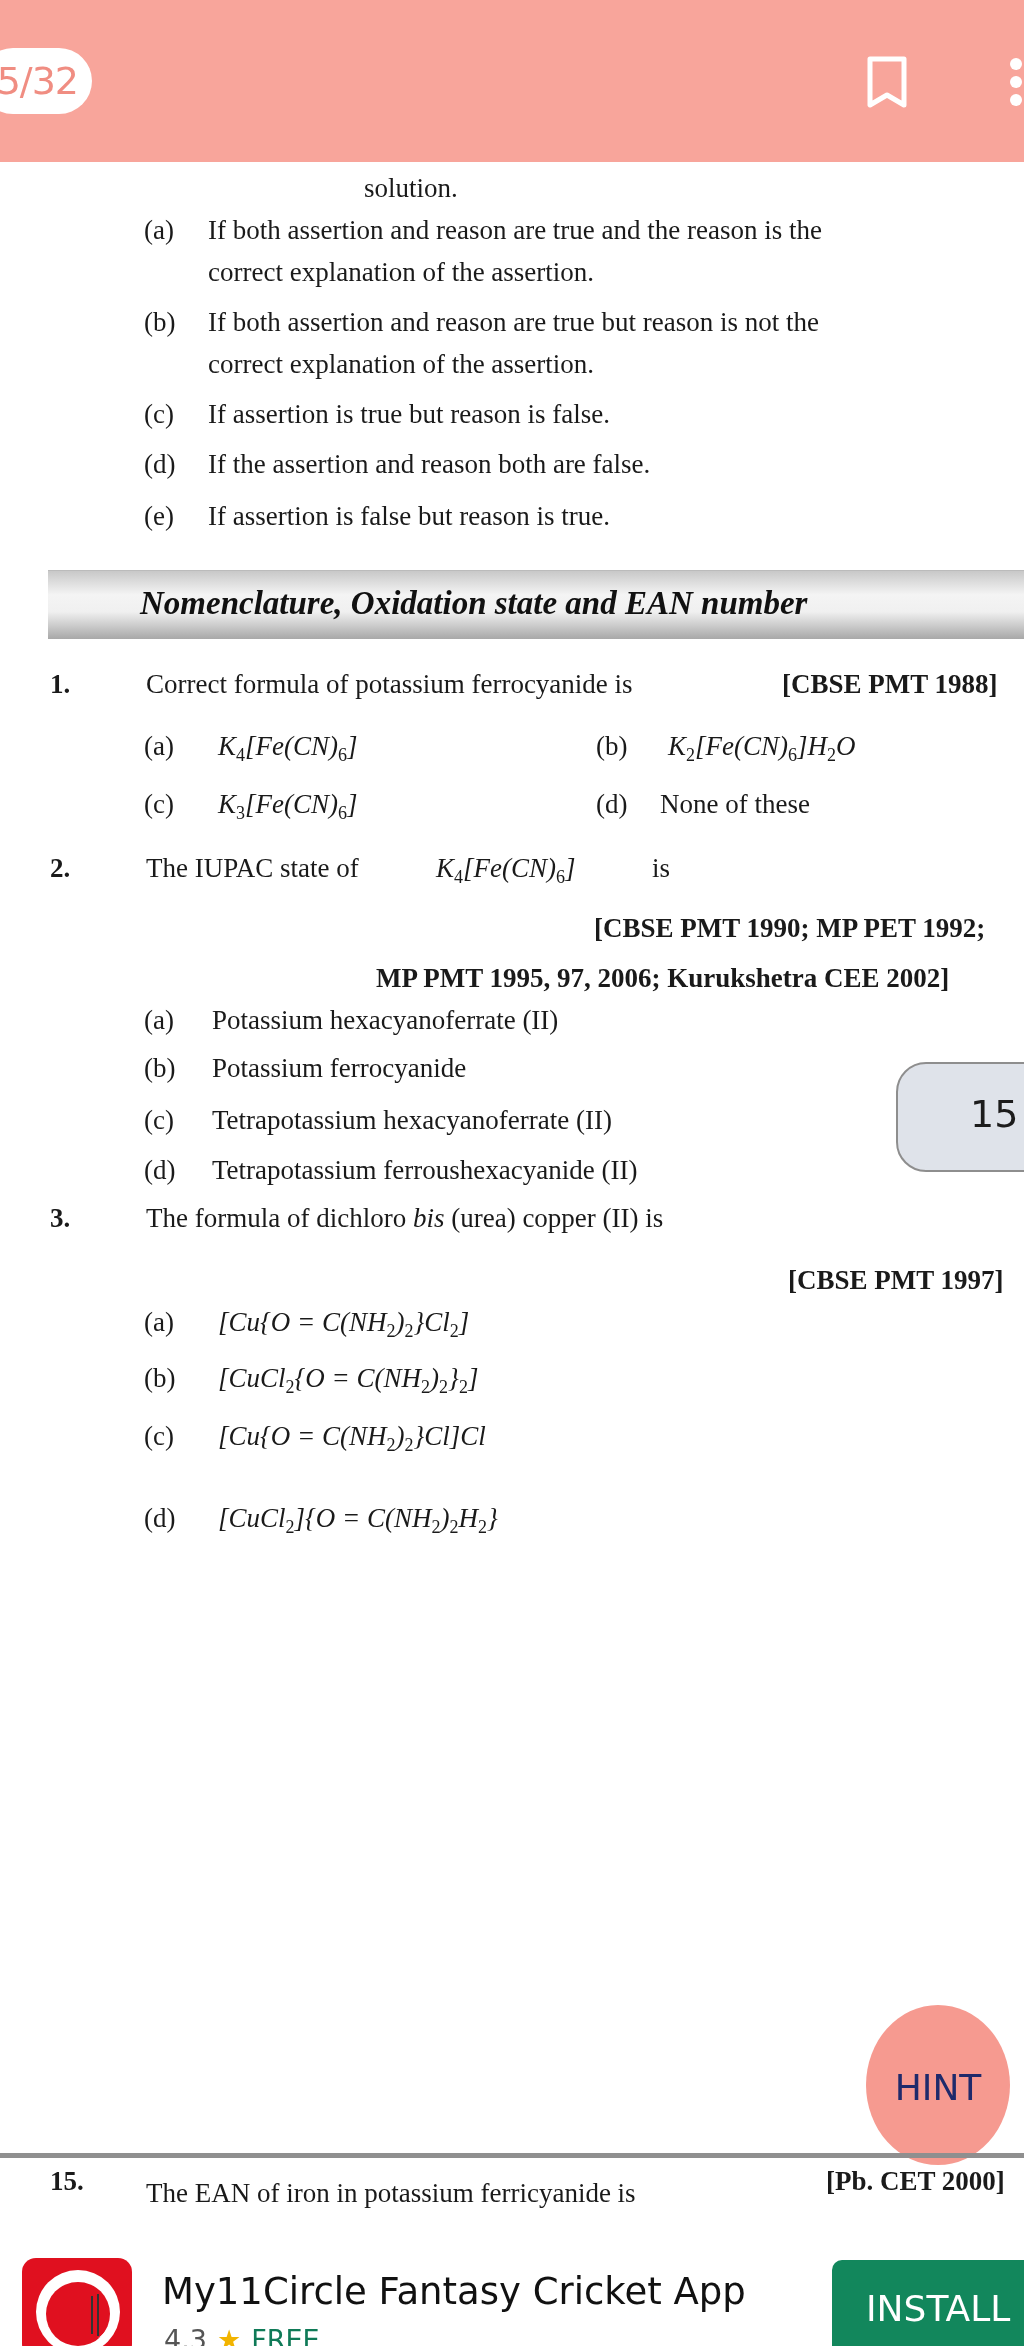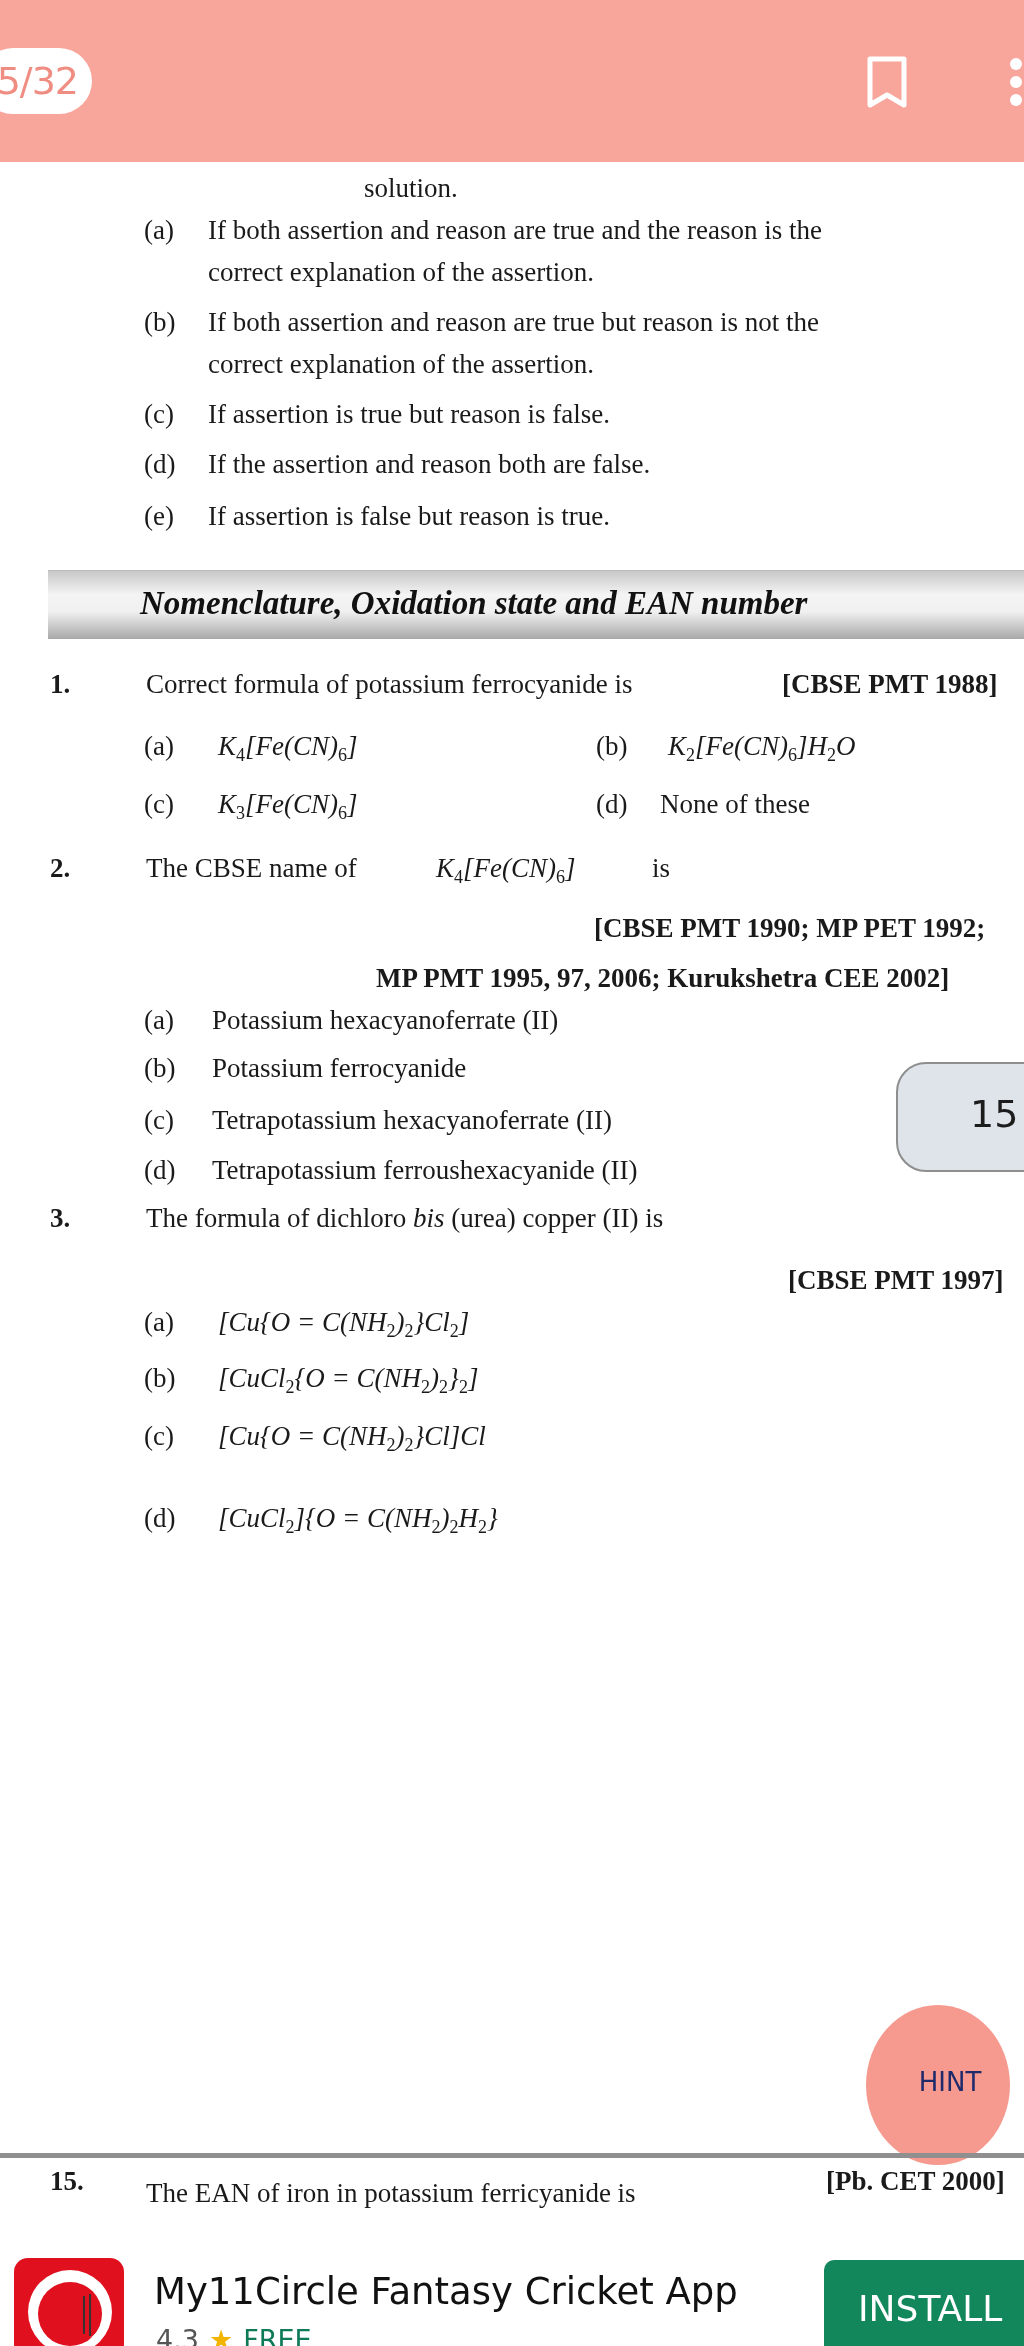--- a/index.html
+++ b/index.html
@@ -51,30 +51,30 @@
     .score-box .num {
       position: absolute; left: 72px; top: 28px;
       font-family: "DejaVu Sans", sans-serif; font-size: 38px; color: #1c1c1c;
     }
 
     .hint-btn {
       position: absolute; left: 866px; top: 2005px; width: 144px; height: 160px;
       border-radius: 50%; background: #f69a90;
     }
     .hint-btn .lbl {
-      position: absolute; left: 12px; width: 100%; top: 62px; text-align: center;
-      font-family: "DejaVu Sans", sans-serif; font-size: 26px; color: #1f2a6b;
+      position: absolute; left: 0; width: 100%; top: 62px; text-align: center;
+      font-family: "DejaVu Sans", sans-serif; font-size: 36px; color: #1f2a6b;
     }
 
     .divider {
       position: absolute; left: 0; top: 2153px; width: 1024px; height: 5px; background: #8f8f8f;
     }
 
     .ad {
-      position: absolute; left: 4px; top: 2244px; width: 855px; height: 102px; background: #ffffff; padding-left: 44px;
+      position: absolute; left: 12px; top: 2244px; width: 855px; height: 102px; background: #ffffff; padding-left: 44px;
     }
     .ad-icon { position: absolute; left: 6px; top: 8px; width: 114px; height: 100px; }
     .ad-title {
       position: absolute; left: 150px; top: 26px;
       font-family: "DejaVu Sans", sans-serif; font-size: 37px; color: #111;
     }
     .ad-rating {
       position: absolute; left: 152px; top: 80px;
       font-family: "DejaVu Sans", sans-serif; font-size: 27px; color: #555;
     }
@@ -142,21 +142,21 @@
 
   <div class="abs txt" style="left:144px;top:788px;">(c)</div>
   <div class="abs txt math" style="left:218px;top:788px;">K<sub>3</sub>[Fe(CN)<sub>6</sub>]</div>
 
   <div class="abs txt" style="left:596px;top:788px;">(d)</div>
   <div class="abs txt" style="left:660px;top:788px;">None of these</div>
 </div>
 
 <div>
   <div class="abs txt bold" style="left:50px;top:852px;">2.</div>
-  <div class="abs txt" style="left:146px;top:852px;">The CBSE name of</div>
+  <div class="abs txt" style="left:146px;top:852px;">The IUPAC state of</div>
   <div class="abs txt math" style="left:436px;top:852px;">K<sub>4</sub>[Fe(CN)<sub>6</sub>]</div>
   <div class="abs txt" style="left:652px;top:852px;text-align:right;">is</div>
 
   <div class="abs txt bold" style="left:594px;top:912px;">[CBSE PMT 1990; MP PET 1992;</div>
   <div class="abs txt bold" style="left:376px;top:962px;">MP PMT 1995, 97, 2006; Kurukshetra CEE 2002]</div>
 
   <div class="abs txt" style="left:144px;top:1004px;">(a)</div>
   <div class="abs txt" style="left:212px;top:1004px;text-align:right;">Potassium hexacyanoferrate (II)</div>
 
   <div class="abs txt" style="left:144px;top:1052px;">(b)</div>

